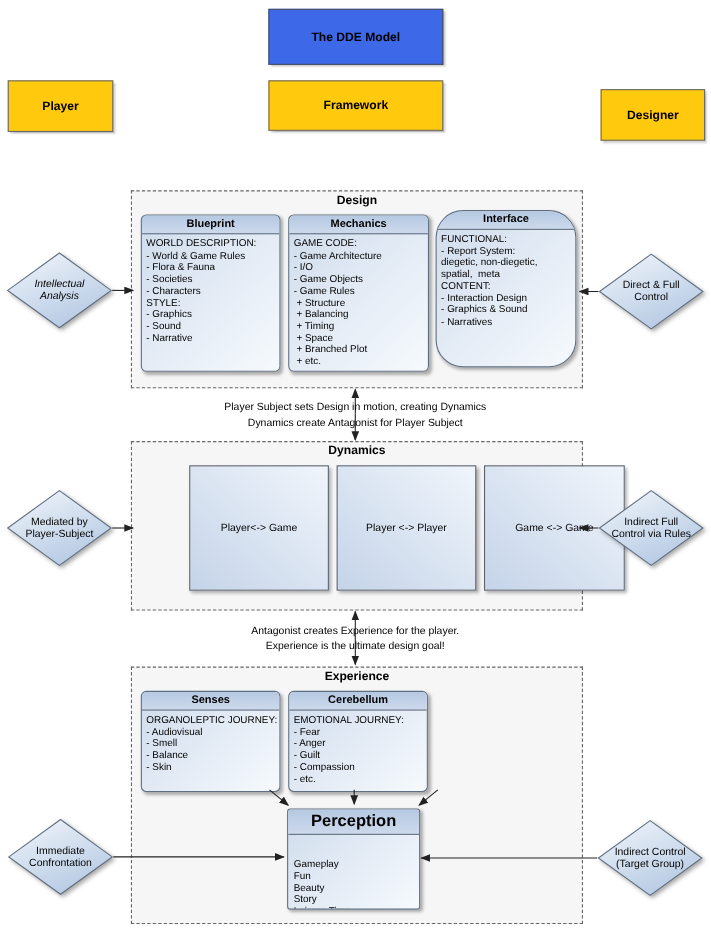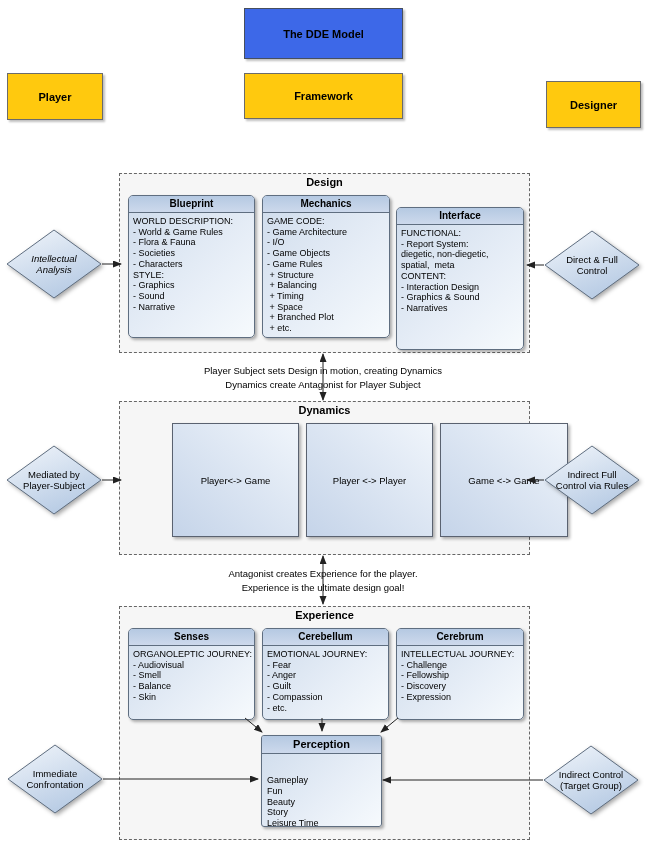--- a/index.html
+++ b/index.html
@@ -58,21 +58,21 @@
   <div class="section" style="left:119px;top:173px;width:409px;height:178px;">
     <div class="section-title">Design</div>
     <div class="nbox" style="left:8px;top:21px;width:125px;height:141px;">
       <div class="hdr">Blueprint</div>
       <div class="body"><div>WORLD DESCRIPTION:</div><div>- World &amp; Game Rules</div><div>- Flora &amp; Fauna</div><div>- Societies</div><div>- Characters</div><div>STYLE:</div><div>- Graphics</div><div>- Sound</div><div>- Narrative</div></div>
     </div>
     <div class="nbox" style="left:142px;top:21px;width:126px;height:141px;">
       <div class="hdr">Mechanics</div>
       <div class="body"><div>GAME CODE:</div><div>- Game Architecture</div><div>- I/O</div><div>- Game Objects</div><div>- Game Rules</div><div> + Structure</div><div> + Balancing</div><div> + Timing</div><div> + Space</div><div> + Branched Plot</div><div> + etc.</div></div>
     </div>
-    <div class="nbox" style="left:276px;top:33px;width:126px;height:141px;">
+    <div class="nbox" style="left:276px;top:17px;width:126px;height:141px;border-radius:25px;">
       <div class="hdr">Interface</div>
       <div class="body"><div>FUNCTIONAL:</div><div>- Report System:</div><div>diegetic, non-diegetic,</div><div>spatial,  meta</div><div>CONTENT:</div><div>- Interaction Design</div><div>- Graphics &amp; Sound</div><div>- Narratives</div></div>
     </div>
   </div>
 
   <div class="section" style="left:119px;top:401px;width:409px;height:152px;">
     <div class="section-title">Dynamics</div>
     <div class="cell" style="left:8px;top:21px;width:125px;height:112px;">
       <span>Player&lt;-&gt; Game</span>
     </div>
@@ -87,28 +87,24 @@
   <div class="section" style="left:119px;top:606px;width:409px;height:232px;">
     <div class="section-title">Experience</div>
     <div class="nbox" style="left:8px;top:21px;width:125px;height:90px;">
       <div class="hdr">Senses</div>
       <div class="body"><div>ORGANOLEPTIC JOURNEY:</div><div>- Audiovisual</div><div>- Smell</div><div>- Balance</div><div>- Skin</div></div>
     </div>
     <div class="nbox" style="left:142px;top:21px;width:125px;height:90px;">
       <div class="hdr">Cerebellum</div>
       <div class="body"><div>EMOTIONAL JOURNEY:</div><div>- Fear</div><div>- Anger</div><div>- Guilt</div><div>- Compassion</div><div>- etc.</div></div>
     </div>
-    <div class="nbox" style="left:276px;top:21px;width:126px;height:90px;">
-      <div class="hdr">Cerebrum</div>
-      <div class="body"><div>INTELLECTUAL JOURNEY:</div><div>- Challenge</div><div>- Fellowship</div><div>- Discovery</div><div>- Expression</div></div>
-    </div>
   </div>
 
   <div class="nbox" style="left:261px;top:735px;width:119px;height:90px;border-radius:3px;">
-    <div class="hdr" style="font-size:11px;">Perception</div>
+    <div class="hdr" style="font-size:15px;">Perception</div>
     <div class="body" style="padding:21px 5px;line-height:10.8px;"><div>Gameplay</div><div>Fun</div><div>Beauty</div><div>Story</div><div>Leisure Time</div><div>etc.</div></div>
   </div>
 
   <div class="diamond" style="left:6px;top:229px;font-style:italic;">
     <svg width="96" height="70">
       <defs>
           <linearGradient id="diagrad" x1="0" y1="0" x2="0.55" y2="1">
         <stop offset="0" stop-color="#f2f6fb"></stop>
             <stop offset="1" stop-color="#b7cbe4"></stop>
       </linearGradient>

